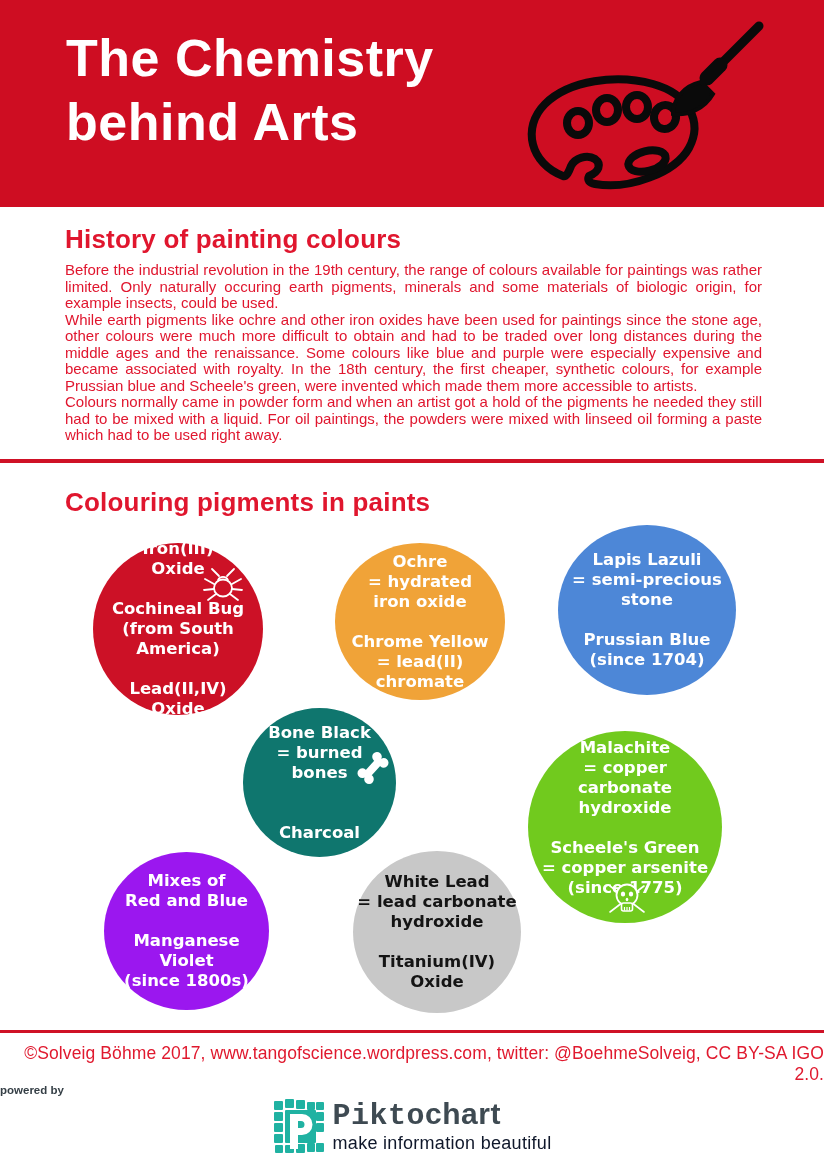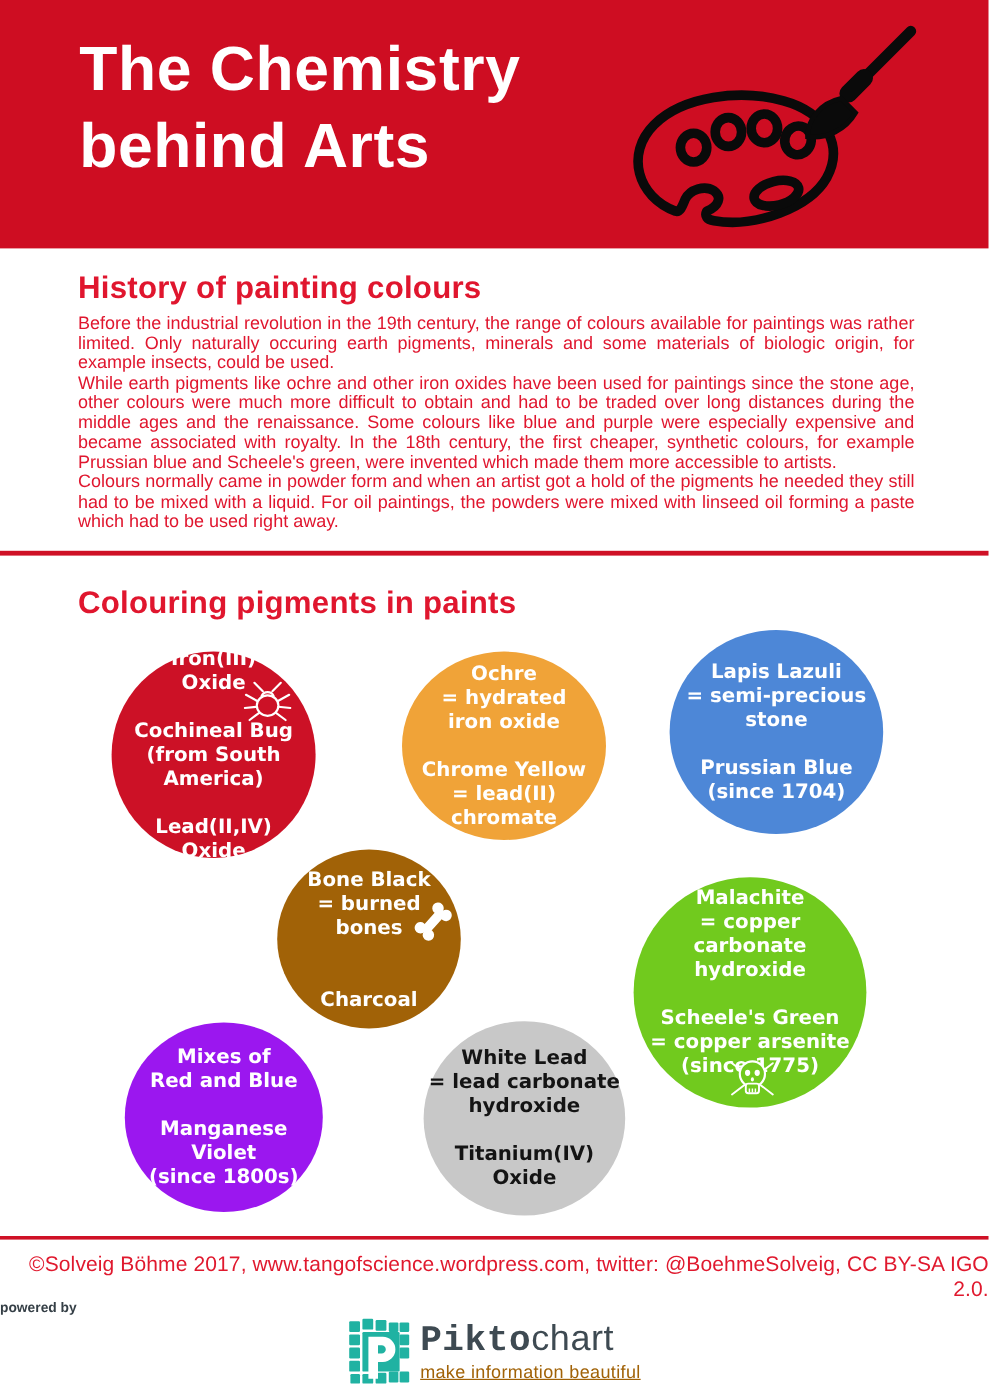--- a/index.html
+++ b/index.html
@@ -63,22 +63,22 @@
     position:absolute; left:0; top:1084px; width:824px;
     color:#353f46; font-size:11.5px; font-weight:bold;
   }
   .logo-row {
     position:absolute; left:0; top:1098px; width:824px;
     display:flex; align-items:center; justify-content:center; gap:8px;
   }
   .logo-text-block { display:flex; flex-direction:column; }
   .logo-wordmark { font-size:30px; color:#3e4a52; line-height:30px; letter-spacing:0.5px; }
   .logo-wordmark .bold { font-weight:bold;font-family:Liberation Mono, monospace; }
-  .logo-wordmark .light { font-weight:normal; }
-  .logo-tagline { font-size:15px; color:#a16207; margin-top:2px; letter-spacing:0.3px;text-decoration:underline; }
+  .logo-wordmark .light { font-weight:bold; }
+  .logo-tagline { font-size:18px; color:#0f172a; margin-top:2px; letter-spacing:0.3px; }
 </style>
 </head>
 <body>
 
 <div class="page">
 
   <div class="header-band">
     <div class="title">
       <div>The Chemistry</div>
       <div>behind Arts</div>
@@ -149,21 +149,21 @@
 
   <div class="circle" style="left: 558px; top: 525px; width: 178px; height: 170px; background: rgb(77, 135, 215);">
     <div class="circle-text">Lapis Lazuli
 = semi-precious
 stone
 
 Prussian Blue
 (since 1704)</div>
   </div>
 
-  <div class="circle" style="left: 231px; top: 708px; width: 153px; height: 149px; --cfill: #0d0d0d; background: #a16207;">
+  <div class="circle" style="left: 243px; top: 708px; width: 153px; height: 149px; --cfill: #0d0d0d; background: #0f766e;">
     <div class="circle-text">Bone Black
 = burned
 bones
 
 
 Charcoal</div>
     <svg class="circle-icon bone-icon-pos" width="40" height="44" viewBox="0 0 40 44">
       <g transform="rotate(-48 20 22)" fill="#ffffff">
         <rect x="8" y="18" width="24" height="8" rx="3"></rect>
         <circle cx="9" cy="17.5" r="4.8"></circle>

